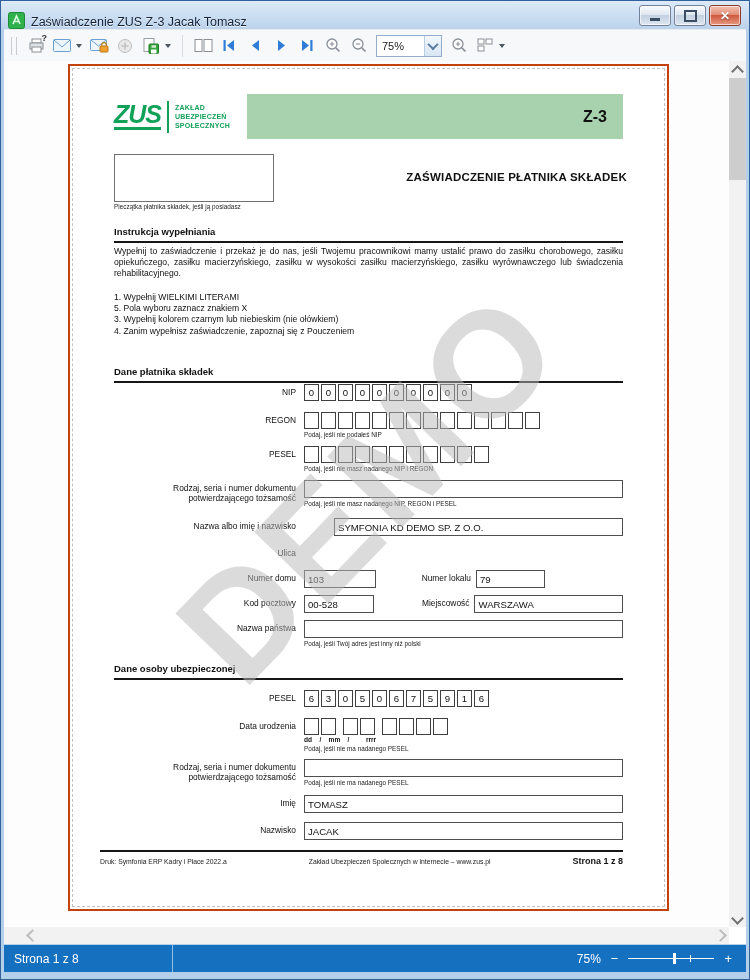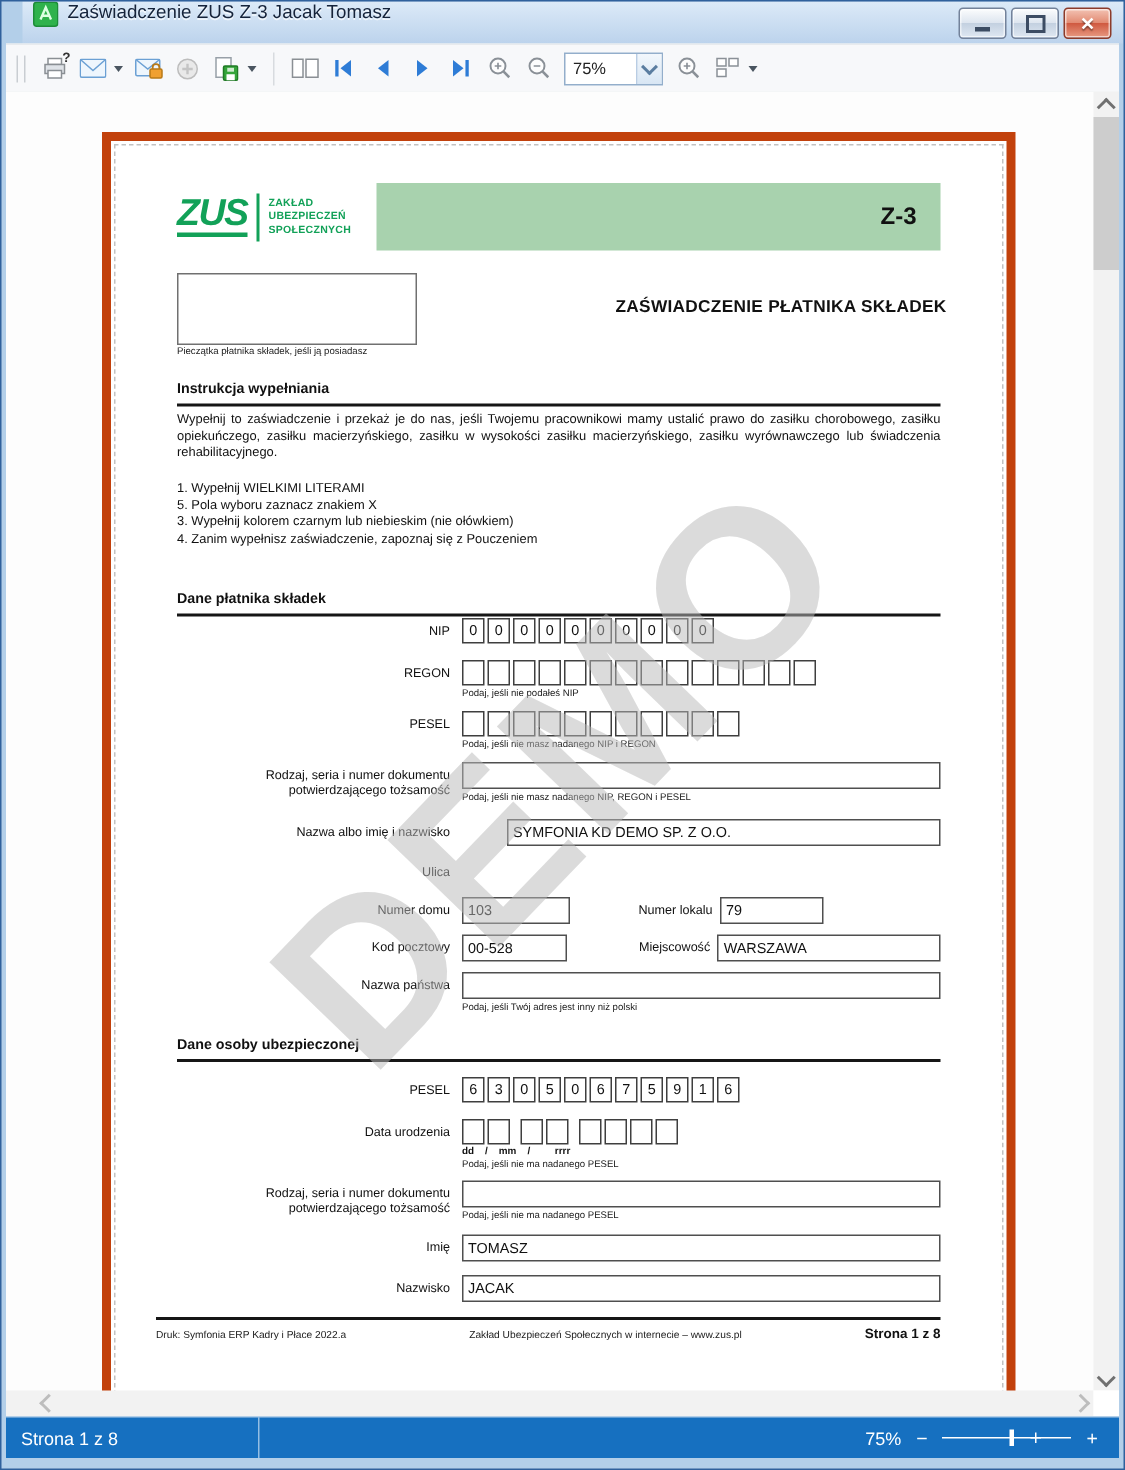--- a/index.html
+++ b/index.html
@@ -1,20 +1,20 @@
 <!DOCTYPE html>
 <html><head>
 <meta charset="utf-8">
 <style>
   html,body{margin:0;padding:0;}
   .app{position:relative;width:750px;height:980px;background:#b3cfe9;font-family:"Liberation Sans",sans-serif;overflow:hidden;}
   .outline{position:absolute;inset:0;border:1px solid #30619c;pointer-events:none;z-index:60;}
 
   
-  .titlebar{position:absolute;top:1px;left:15px;right:1px;height:28px;background:linear-gradient(#dceaf8,#bcd3ec);display:flex;align-items:flex-start;padding-left:7px;}
+  .titlebar{position:absolute;top:1px;left:1px;right:1px;height:28px;background:linear-gradient(#dceaf8,#bcd3ec);display:flex;align-items:flex-end;padding-left:7px;}
   .app-icon{width:17px;height:17px;margin-right:6px;flex:0 0 auto;}
   .title-text{font-size:12.5px;color:#15233a;text-shadow:0 1px 0 rgba(255,255,255,.7);white-space:nowrap;}
   .winbtns{position:absolute;right:8px;top:4px;display:flex;gap:3px;}
   .wbtn{width:30px;height:19px;border:1px solid #73829a;border-radius:3px;background:linear-gradient(#fbfcfd,#dde5ef 49%,#c3d0e0 50%,#dfe8f2);display:flex;align-items:center;justify-content:center;box-shadow:inset 0 0 0 1px rgba(255,255,255,.6);}
   .wbtn.close{background:linear-gradient(#f3c3b4,#e28a72 49%,#cf5940 50%,#e89a82);border-color:#8c3b2a;}
   .glyph-min{width:10px;height:3px;background:#3c4c63;margin-top:7px;}
   .glyph-max{width:9px;height:8px;border:2px solid #3c4c63;background:transparent;}
   .glyph-x{color:#fff;font-weight:bold;font-size:12px;line-height:1;text-shadow:0 1px 1px rgba(0,0,0,.4);}
 
   
@@ -37,21 +37,21 @@
   .scorner{position:absolute;right:0;bottom:0;width:17px;height:17px;background:#fff;}
   .chev{width:7px;height:7px;border-right:2px solid #707070;border-bottom:2px solid #707070;display:inline-block;}
   .chev.up{transform:rotate(-135deg);margin-top:4px;}
   .chev.down{transform:rotate(45deg);}
   .chev.left{transform:rotate(135deg);border-color:#bdbdbd;}
   .chev.right{transform:rotate(-45deg);border-color:#bdbdbd;}
   .varrow{position:absolute;left:0;width:17px;height:17px;display:flex;align-items:center;justify-content:center;}
   .harrow{position:absolute;top:0;width:17px;height:17px;display:flex;align-items:center;justify-content:center;}
 
   
-  .page{position:absolute;left:64px;top:27px;width:597px;height:843px;background:#fff;border:6px solid #c2410c;}
+  .page{position:absolute;left:64px;top:3px;width:597px;height:843px;background:#fff;border:2px solid #c2410c;}
   .margins{position:absolute;inset:2px;border:1px dashed #c2c2c2;pointer-events:none;}
   .pc{position:absolute;inset:0;color:#111;}
   .ar{position:absolute;left:44px;right:44px;}
 
   .logo-row{top:28px;height:45px;display:flex;align-items:stretch;}
   .logo-box{width:133px;display:flex;align-items:center;gap:6px;background:#fff;}
   .zus-word{font-size:25px;font-weight:bold;font-style:italic;color:#12a158;line-height:.9;border-bottom:3px solid #12a158;padding-bottom:1px;letter-spacing:-1px;}
   .logo-divider{width:2px;height:32px;background:#12a158;}
   .logo-lines{font-size:7px;font-weight:bold;color:#12a158;line-height:1.3;letter-spacing:.2px;}
   .banner{flex:1;background:#a8d2ae;display:flex;align-items:center;justify-content:flex-end;padding-right:16px;text-align:center;}

